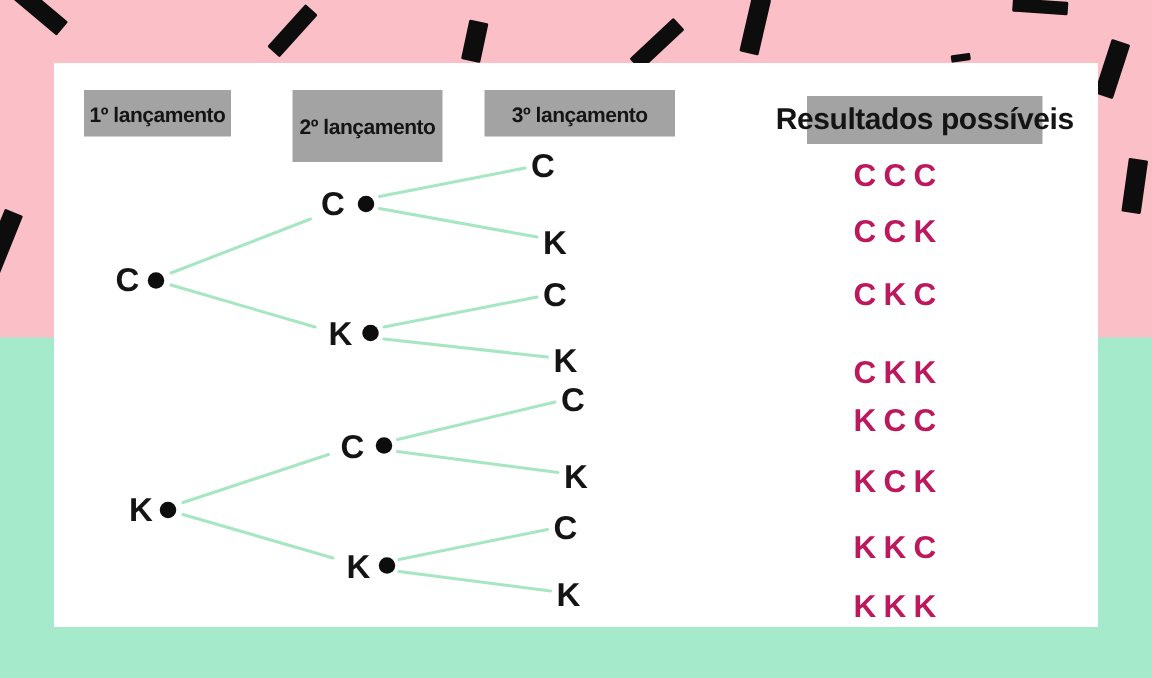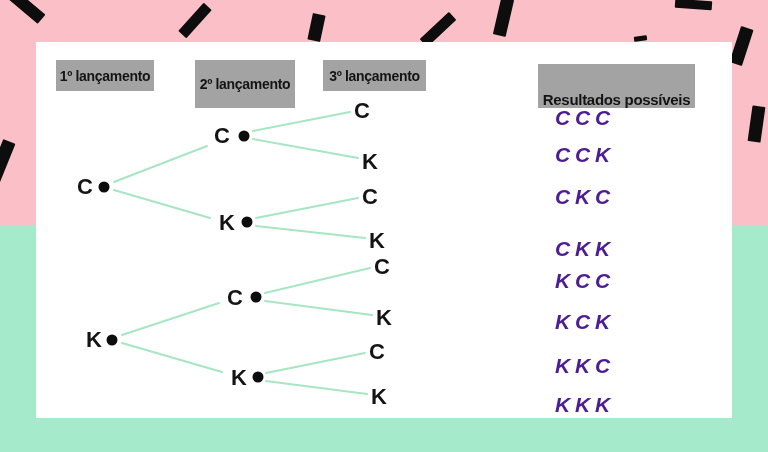--- a/index.html
+++ b/index.html
@@ -19,34 +19,33 @@
     position:absolute;left:36px;top:42px;width:696px;height:376px;
     background:#ffffff;
   }
   .chip{
     position:absolute;background:#a3a3a3;color:#141414;
     display:flex;align-items:center;justify-content:center;
     font-weight:700;font-size:14px;letter-spacing:-0.3px;white-space:nowrap;
   }
   .chip1{left:56px;top:60px;width:98px;height:31px;}
   .chip2{left:195px;top:60px;width:100px;height:48px;}
-  .chip3{left:323px;top:60px;width:103px;height:31px;justify-content:center;}
-  .chip4{left:538px;top:64px;width:157px;height:44px;font-size:15px;align-items:flex-end;}
+  .chip3{left:323px;top:60px;width:127px;height:31px;justify-content:center;}
+  .chip4{left:538px;top:64px;width:157px;height:32px;font-size:20px;}
   .tree-svg{position:absolute;left:0;top:0;width:768px;height:452px;}
   .tree-svg line{stroke:#a6e6c2;stroke-width:2;stroke-linecap:round;}
   .tree-svg circle{fill:#0d0d0d;}
   .tree-svg text{
     font-family:"Liberation Sans","DejaVu Sans",sans-serif;
     font-weight:700;font-size:22px;fill:#141414;text-anchor:middle;
   }
   .result{
-    position:absolute;left:555px;color:#4c1d95;
+    position:absolute;left:569px;color:#be185d;
     font-weight:700;font-size:21px;letter-spacing:-0.5px;white-space:nowrap;
     line-height:22px;
-    font-style:italic;
   }
 </style>
 </head>
 <body>
 
 <div class="bg-bottom"></div>
 
 <div class="confetti" style="left:8px;top:1px;width:38px;height:12px;transform:rotate(40deg);"></div>
 <div class="confetti" style="left:176px;top:15px;width:38px;height:11px;transform:rotate(-48deg);"></div>
 <div class="confetti" style="left:310px;top:14px;width:13px;height:27px;transform:rotate(12deg);"></div>

